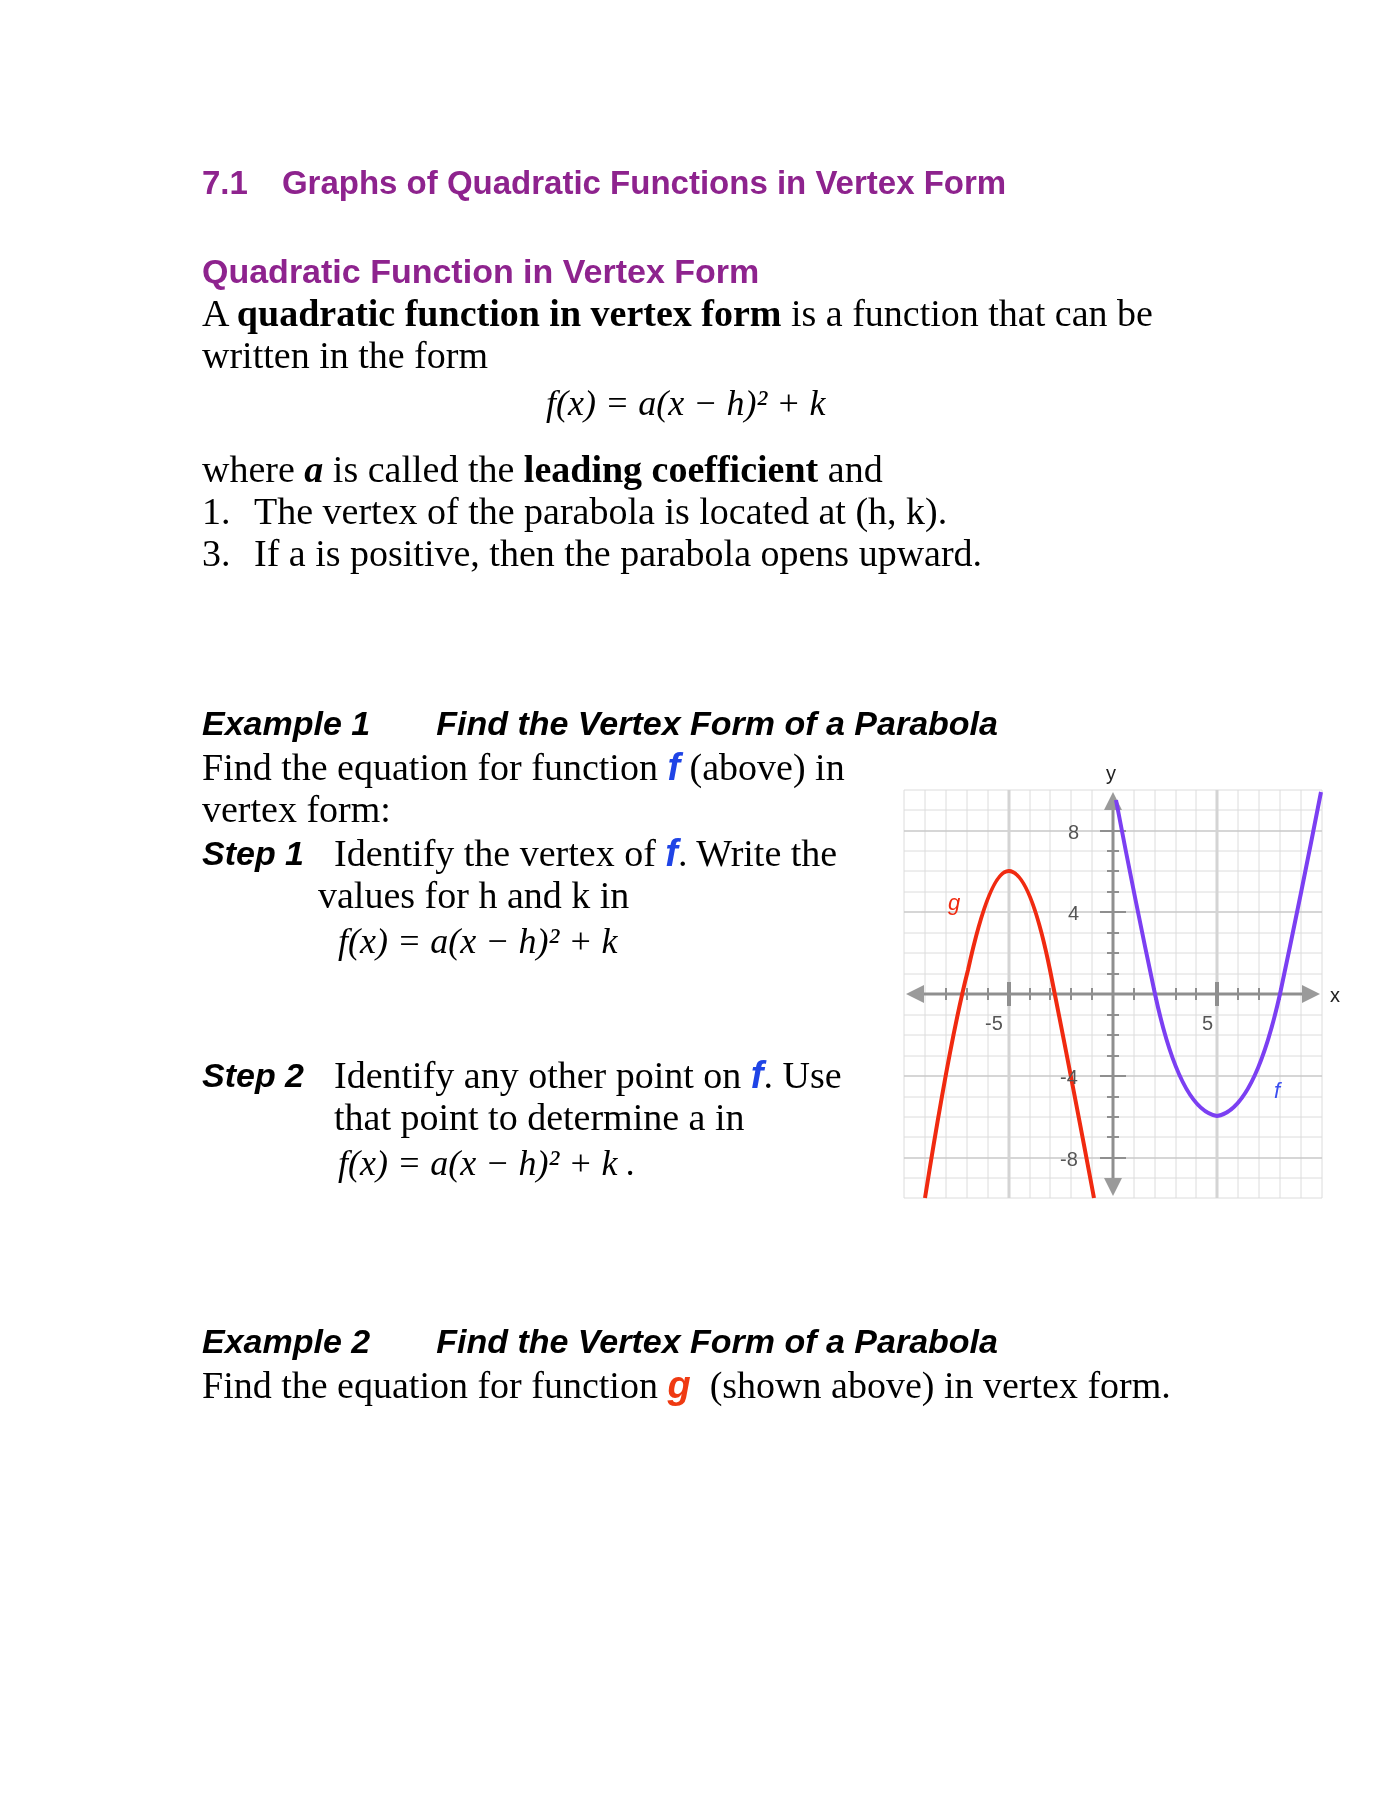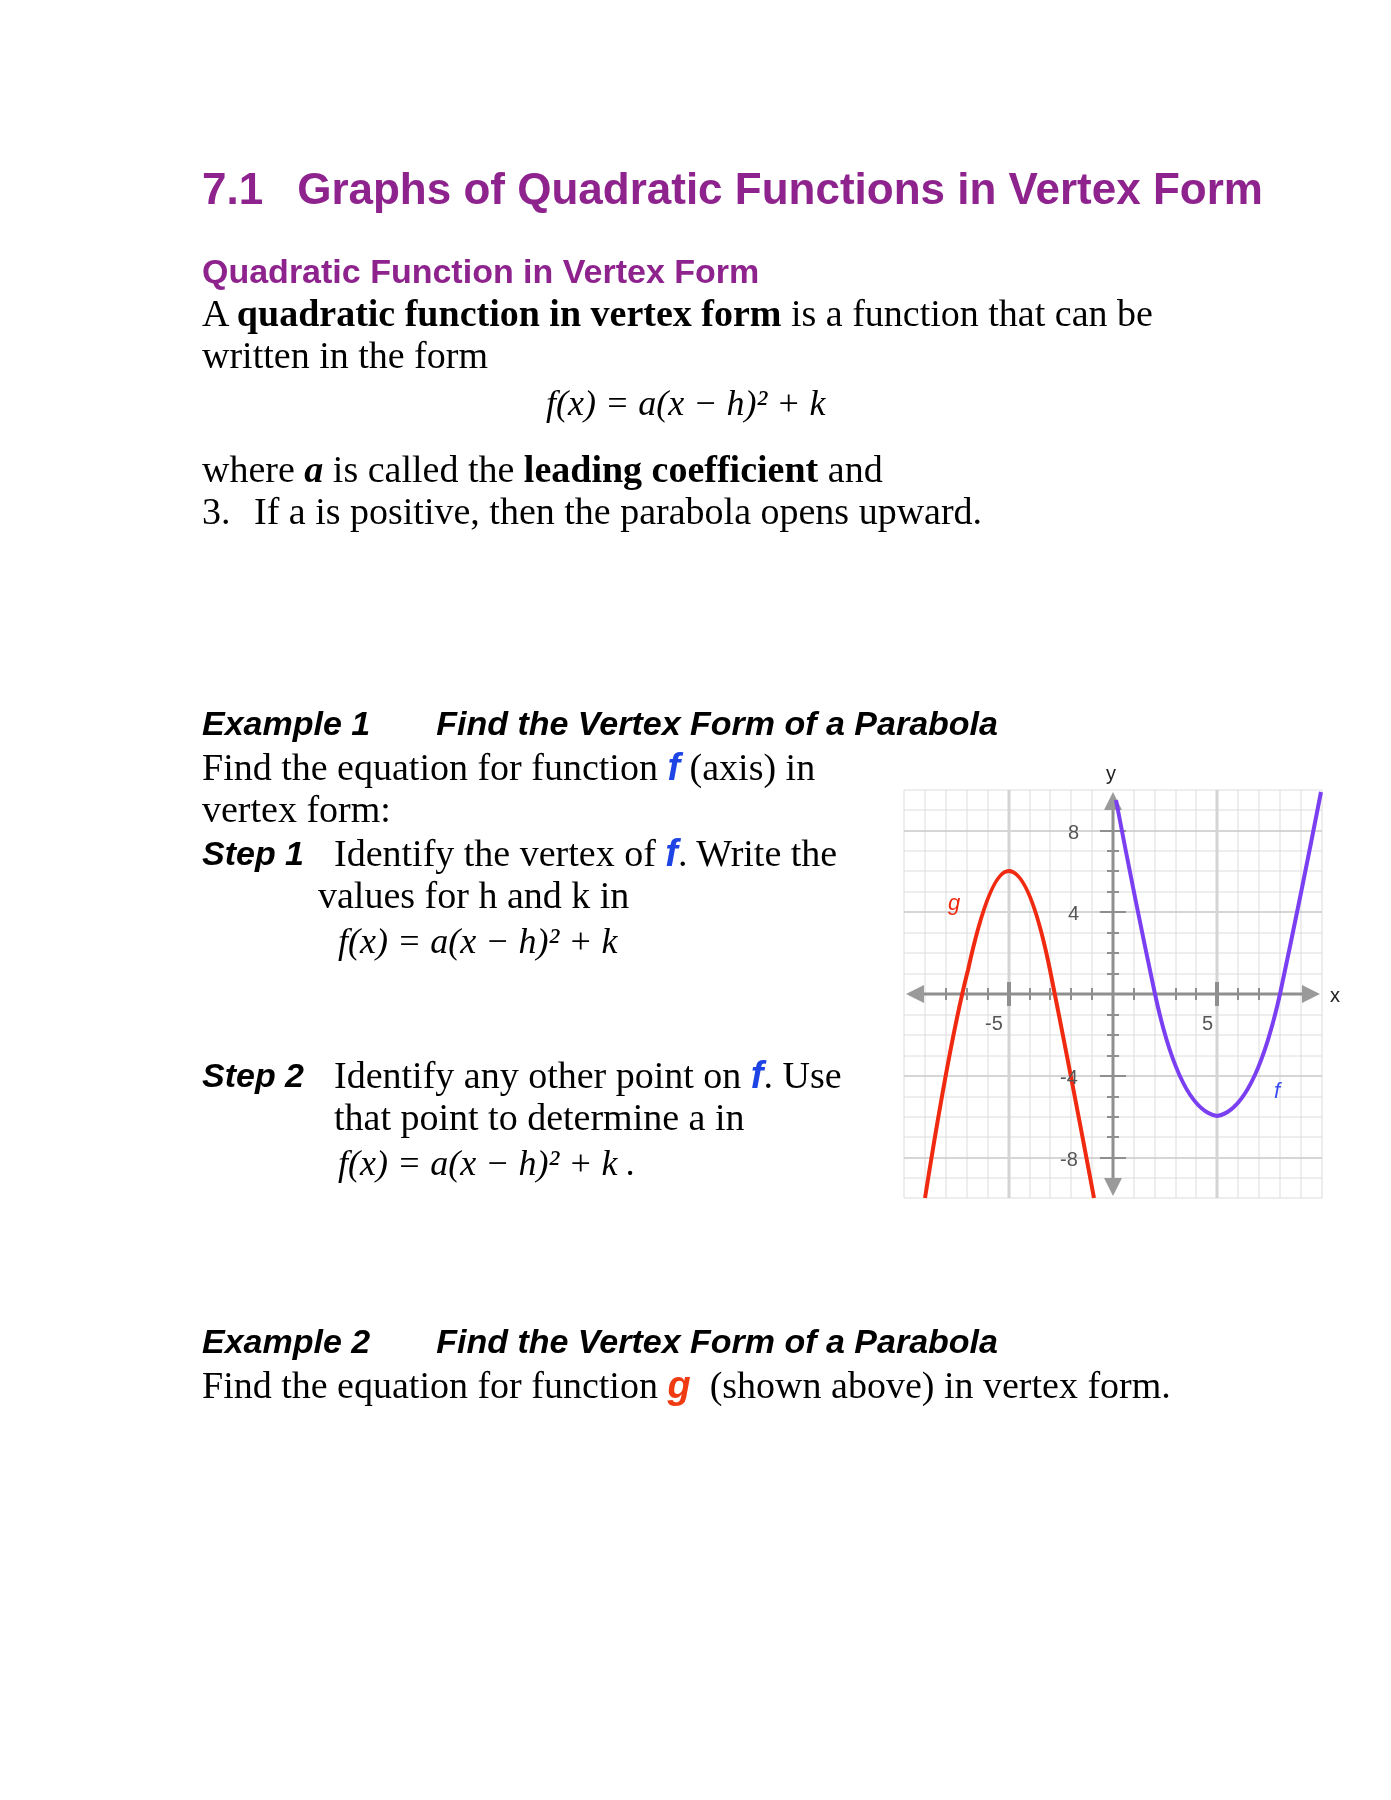--- a/index.html
+++ b/index.html
@@ -1,19 +1,19 @@
 <!DOCTYPE html>
 <html><head>
 <meta charset="utf-8">
 <style>
   html, body { margin:0; padding:0; background:#ffffff; }
   body { width:1391px; height:1800px; position:relative; overflow:hidden; color:#000; }
   .abs { position:absolute; white-space:nowrap; }
   .purple { color:#8e238e; font-family:"Liberation Sans", sans-serif; font-weight:bold; }
-  .h1 { font-size:44px; left:202px; top:164px; }
+  .h1 { font-size:33px; left:202px; top:164px; }
   .h2 { font-size:34px; left:202px; top:252px; }
   .serif { font-family:"Liberation Serif", serif; font-size:38px; line-height:42px; }
   .sans-b { font-family:"Liberation Sans", sans-serif; font-weight:bold;font-style:italic; }
   .eq { font-family:"Liberation Serif", serif; font-style:italic; font-size:36px; }
   .fblue { color:#1f44e6; font-family:"Liberation Sans", sans-serif; font-weight:bold; font-style:italic; }
   .gred { color:#ef3a12; font-family:"Liberation Sans", sans-serif; font-weight:bold; font-style:italic; }
   .ex-title { font-size:34px; }
   #graph { position:absolute; left:880px; top:740px; width:460px; height:460px; }
 </style>
 </head>
@@ -32,28 +32,29 @@
 
 <div class="abs eq" style="left:546px; top:382px;">
   <span>f(x) = a(x − h)² + k</span>
 </div>
 
 <div class="abs serif" style="left:202px; top:448px;">
   <span>where </span><b><i>a</i></b><span> is called the </span><b>leading coefficient</b><span> and</span>
 </div>
 
 <div class="abs serif" style="left:202px; top:490px;">
+  <div><span style="display:inline-block;width:52px">1.</span><span>The vertex of the parabola is located at (h, k).</span></div>
   <div><span style="display:inline-block;width:52px">3.</span><span>If a is positive, then the parabola opens upward.</span></div>
 </div>
 
 <div class="abs sans-b ex-title" style="left:202px; top:704px;">
   <span>Example 1</span><span style="display:inline-block;width:66px"></span><span>Find the Vertex Form of a Parabola</span>
 </div>
 <div class="abs serif" style="left:202px; top:746px;">
-  <span>Find the equation for function </span><span class="fblue">f</span><span> (axis) in</span>
+  <span>Find the equation for function </span><span class="fblue">f</span><span> (above) in</span>
 </div>
 <div class="abs serif" style="left:202px; top:788px;">vertex form:</div>
 
 <div class="abs sans-b" style="left:202px; top:834px; font-size:34px;">Step 1</div>
 <div class="abs serif" style="left:334px; top:832px;">
   <span>Identify the vertex of </span><span class="fblue">f</span><span>.  Write the</span>
 </div>
 <div class="abs serif" style="left:318px; top:874px;">values for h and k in</div>
 <div class="abs eq" style="left:338px; top:920px;">f(x) = a(x − h)² + k</div>
 

